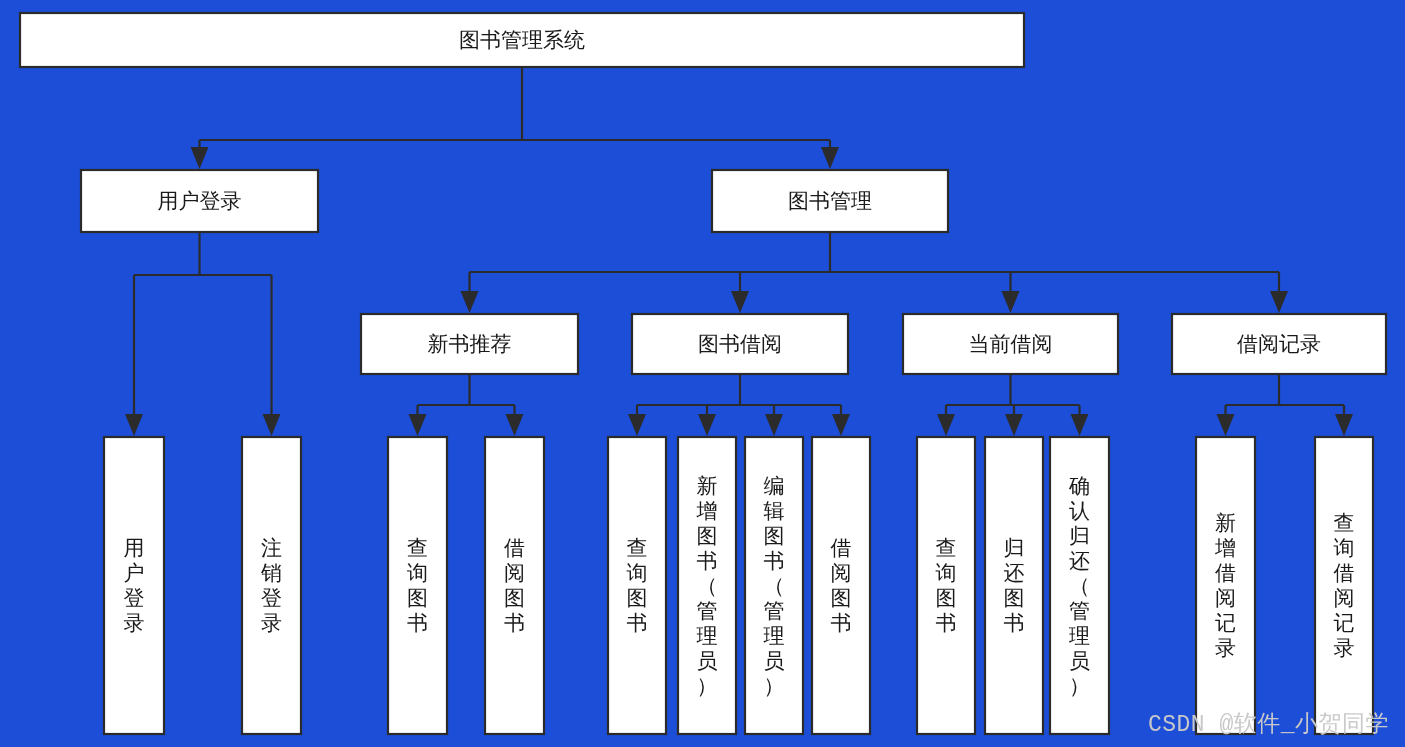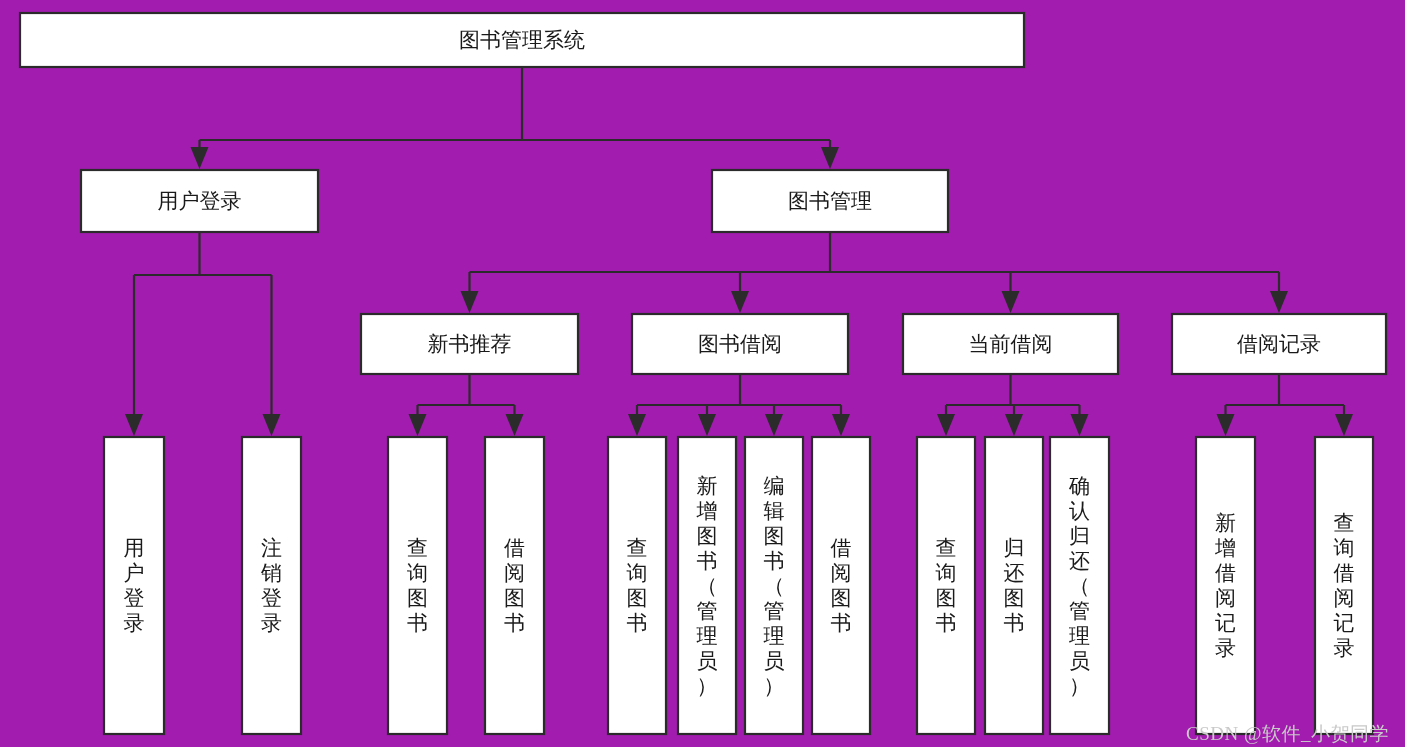--- a/index.html
+++ b/index.html
@@ -12,21 +12,21 @@
     width: 1405px;
     height: 747px;
     font-family: "Liberation Sans", "DejaVu Sans", sans-serif;
     overflow: hidden;
     position: relative;
   }
   #diagram-root {
     position: relative;
     width: 1405px;
     height: 747px;
-    background: #a21caf;
+    background: #1d4ed8;
   }
   svg.diagram-canvas {
     position: absolute;
     left: 0;
     top: 0;
     width: 1405px;
     height: 747px;
     display: block;
   }
   .node-box {
@@ -53,23 +53,23 @@
   }
   .node-label-vertical {
     fill: #1a1a1a;
     font-family: "Liberation Sans", "DejaVu Sans", sans-serif;
     font-size: 21px;
     text-anchor: middle;
   }
   .watermark-text {
     position: absolute;
     right: 16px;
-    bottom: 0;
-    font-family: Liberation Serif, serif;
-    font-size: 19px;
+    bottom: 8px;
+    font-family: Liberation Mono, monospace;
+    font-size: 23px;
     color: #c9c9c9;
     white-space: nowrap;
     letter-spacing: 0.5px;
     user-select: none;
   }
 </style>
 </head>
 <body>
 
 <div id="diagram-root">

